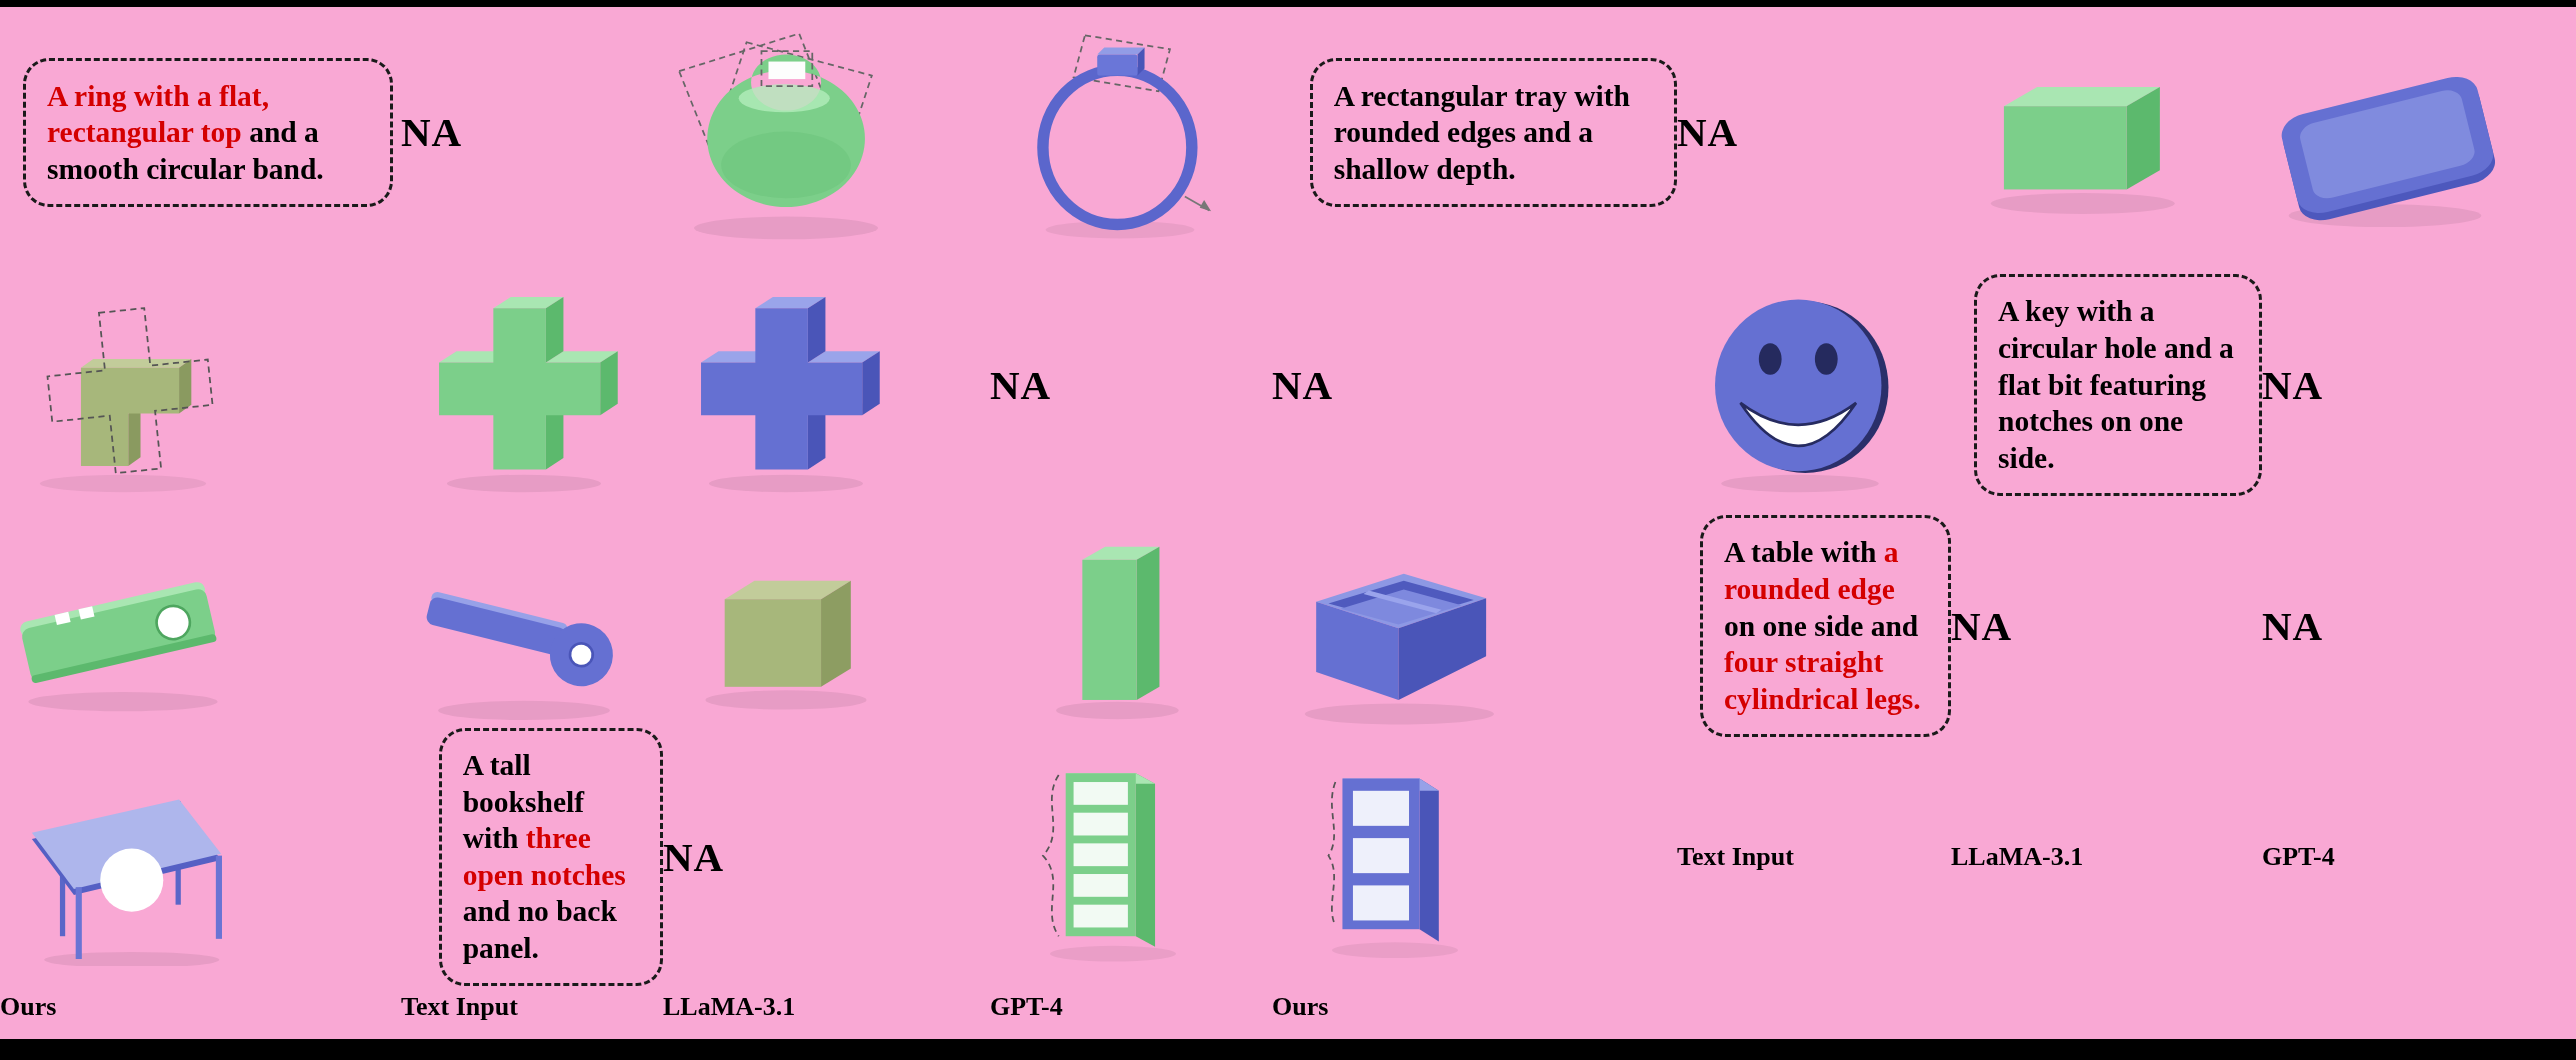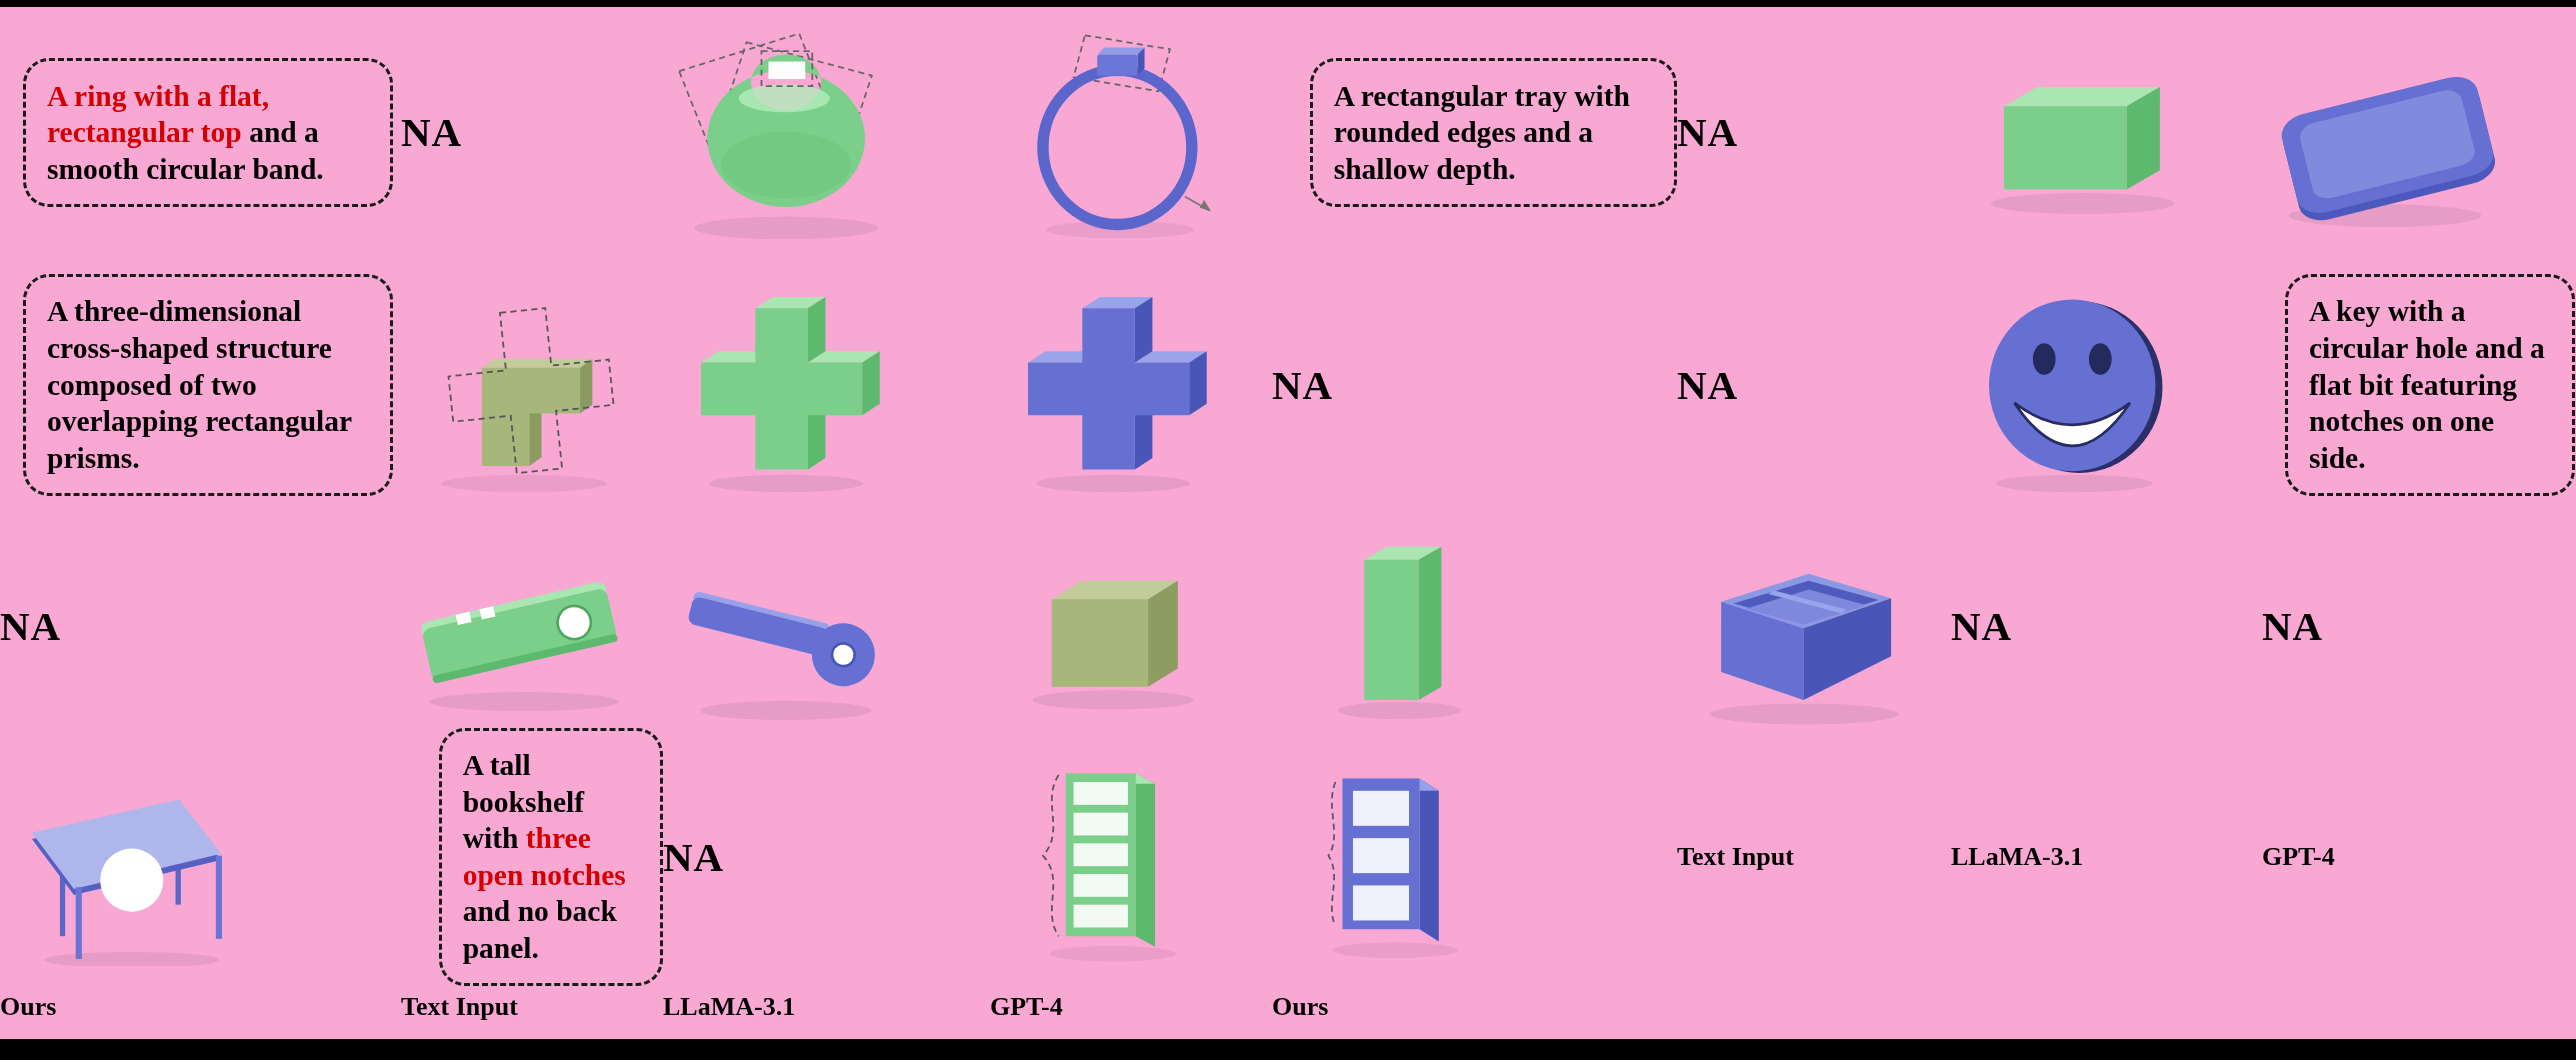--- a/index.html
+++ b/index.html
@@ -96,23 +96,20 @@
         <g transform="translate(140,128) rotate(-14)">
           <g transform="scale(1,0.72)">
             <rect x="-115" y="-52" width="230" height="160" rx="30" fill="#4d58bd"></rect>
             <rect x="-115" y="-64" width="230" height="160" rx="30" fill="#6570d2"></rect>
             <rect x="-95" y="-46" width="190" height="122" rx="20" fill="#808bde"></rect>
           </g>
         </g>
       </svg>
     </div>
 
-    <div class="cell text-cell left">
-      <div class="textbox"><span>A three-dimensional cross-shaped structure composed of two overlapping rectangular prisms.</span></div>
-    </div>
 
     <div class="cell">
       <svg class="shape" width="246" height="219" viewBox="0 0 280 250">
         <ellipse cx="140" cy="238" rx="95" ry="10" fill="rgba(0,0,0,0.06)"></ellipse>
         <polygon points="92,106 204,106 218,96 106,96" fill="#c2cc9a"></polygon>
         <polygon points="204,106 218,96 218,148 204,158" fill="#8a9a60"></polygon>
         <polygon points="146,158 160,148 160,208 146,218" fill="#8a9a60"></polygon>
         <polygon points="92,106 204,106 204,158 146,158 146,218 92,218" fill="#a7b77b"></polygon>
         <polygon points="122,40 174,40 174,106 240,106 240,158 174,158 174,224 122,224 122,158 56,158 56,106 122,106" fill="none" stroke="#555" stroke-width="2" stroke-dasharray="7 5" transform="rotate(-6 148 132)"></polygon>
       </svg>
@@ -224,20 +221,23 @@
         <ellipse cx="145" cy="226" rx="108" ry="12" fill="rgba(0,0,0,0.07)"></ellipse>
         <polygon points="50,98 150,66 244,94 144,128" fill="#8d98e4"></polygon>
         <polygon points="64,100 150,74 230,96 144,122" fill="#4f5abe"></polygon>
         <polygon points="78,106 150,84 216,102 144,124" fill="#7e89de"></polygon>
         <polygon points="104,89 110,85 193,107 187,111" fill="#9aa4ec"></polygon>
         <polygon points="50,98 144,128 144,210 50,178" fill="#6570d2"></polygon>
         <polygon points="144,128 244,94 244,160 144,210" fill="#4a55b8"></polygon>
       </svg>
     </div>
 
+    <div class="cell text-cell left">
+      <div class="textbox"><span>A table with </span><span class="red">a rounded edge</span><span> on one side and </span><span class="red">four straight cylindrical legs.</span></div>
+    </div>
 
     <div class="cell">
       <div class="na">NA</div>
     </div>
 
     <div class="cell">
       <div class="na">NA</div>
     </div>
 
     <div class="cell">

